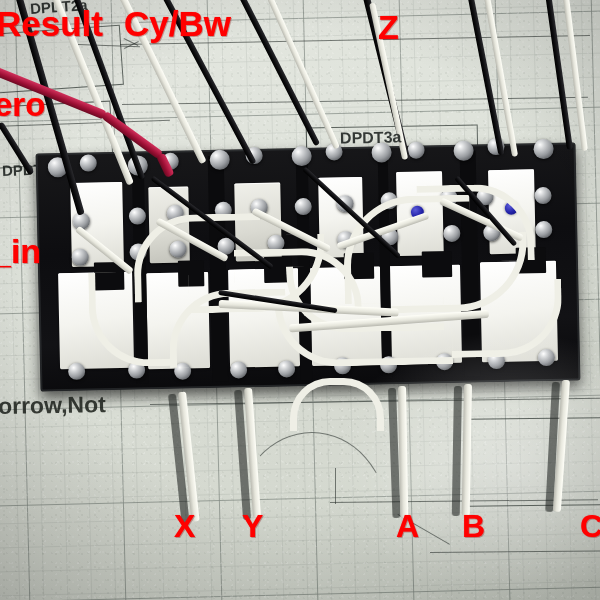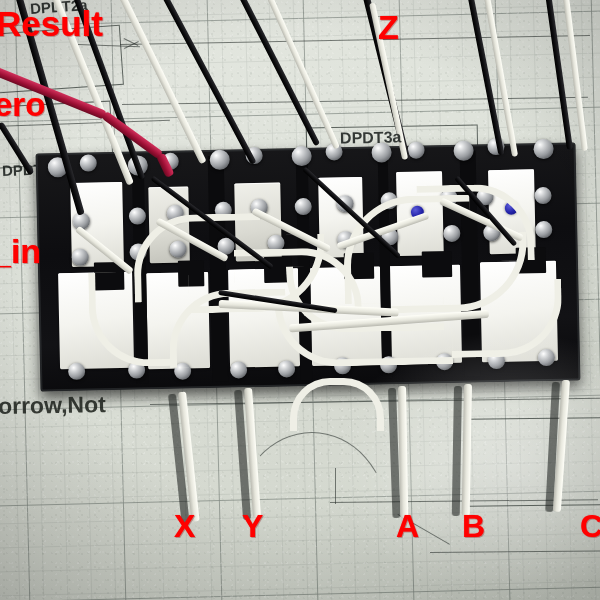--- a/index.html
+++ b/index.html
@@ -384,20 +384,21 @@
 
   <div class="shadow-strand" style="left:556px; top:378px; width:130px; height:8px; transform:rotate(93deg); z-index:4;"></div>
   <div class="wstrand w" style="left:566px; top:376px; width:132px; height:8px; transform:rotate(94deg); z-index:5;"></div>
 
   <div class="wstrand b" style="left:0px; top:120px; width:60px; height:6px; transform:rotate(58deg); z-index:5;"></div>
 
   <div class="vignette"></div>
   <div class="glare"></div>
 
   <div class="lbl" style="left:-4px; top:6px; font-size:35px; z-index:20;">Result</div>
+  <div class="lbl" style="left:124px; top:6px; font-size:35px; z-index:20;">Cy/Bw</div>
   <div class="lbl" style="left:-6px; top:88px; font-size:33px; z-index:20;">ero</div>
   <div class="lbl" style="left:-8px; top:234px; font-size:34px; z-index:20;">_in</div>
   <div class="lbl" style="left:378px; top:10px; font-size:34px; z-index:20;">Z</div>
   <div class="lbl" style="left:174px; top:510px; font-size:32px; z-index:20;">X</div>
   <div class="lbl" style="left:242px; top:510px; font-size:32px; z-index:20;">Y</div>
   <div class="lbl" style="left:396px; top:510px; font-size:32px; z-index:20;">A</div>
   <div class="lbl" style="left:462px; top:510px; font-size:32px; z-index:20;">B</div>
   <div class="lbl" style="left:580px; top:510px; font-size:32px; z-index:20;">C</div>
 
 </div>

